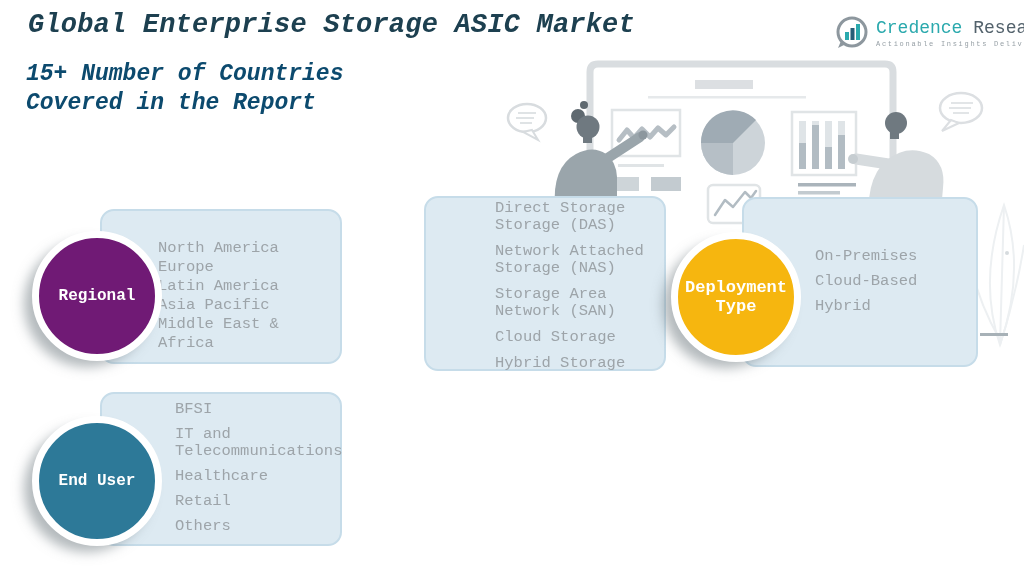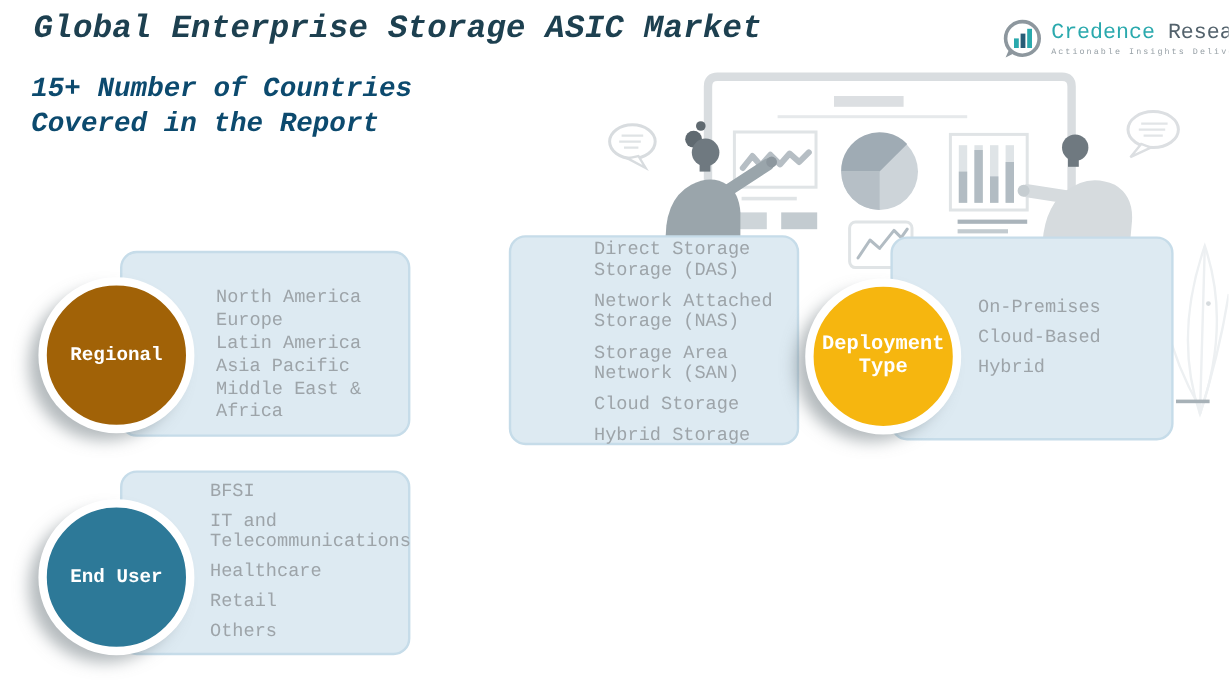--- a/index.html
+++ b/index.html
@@ -25,35 +25,35 @@
   
   .panel{position:absolute;background:#ddeaf2;border:2px solid #c6dce9;border-radius:14px;
          z-index:2;box-sizing:border-box;}
   .p-regional{left:100px;top:209px;width:242px;height:155px;}
   .p-storage{left:424px;top:196px;width:242px;height:175px;}
   .p-deployment{left:742px;top:197px;width:236px;height:170px;}
   .p-enduser{left:100px;top:392px;width:242px;height:154px;}
 
   
   .items{position:absolute;z-index:3;color:#9da4a9;font-size:15.5px;}
-  .i-regional{left:180px;top:239px;width:170px;line-height:19px;}
+  .i-regional{left:158px;top:239px;width:170px;line-height:19px;}
   .i-regional .item{margin-bottom:0;}
   .i-storage{left:495px;top:200px;width:155px;line-height:17px;}
   .i-storage .item{margin-bottom:9px;}
   .i-deployment{left:815px;top:247px;width:150px;line-height:18px;}
   .i-deployment .item{margin-bottom:7px;}
   .i-enduser{left:175px;top:401px;width:170px;line-height:17px;}
   .i-enduser .item{margin-bottom:8px;}
 
   
   .circle{position:absolute;width:116px;height:116px;box-sizing:content-box;border-radius:50%;
           border:7px solid #ffffff;z-index:4;display:flex;align-items:center;justify-content:center;
           text-align:center;box-shadow:-10px 8px 12px -2px rgba(105,117,124,.5);}
   .circle-label{color:#ffffff;font-weight:bold;font-size:16px;line-height:19px;padding:0 8px;}
-  .c-regional{left:32px;top:231px;background:#a16207;}
+  .c-regional{left:32px;top:231px;background:#701a75;}
   .c-storage{left:348px;top:231px;background:#399d99;}
   .c-deployment{left:671px;top:232px;background:#f6b60f;}
   .c-deployment .circle-label{font-size:17px;padding:0 14px;}
   .c-enduser{left:32px;top:416px;background:#2d7998;}
 </style>
 </head>
 <body>
 
 <div class="canvas">
 

